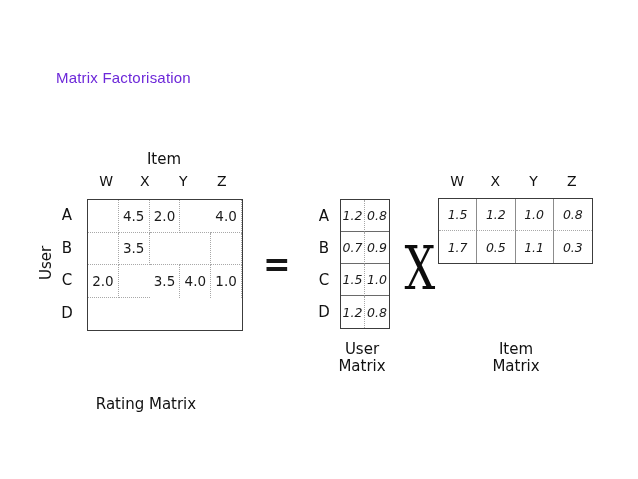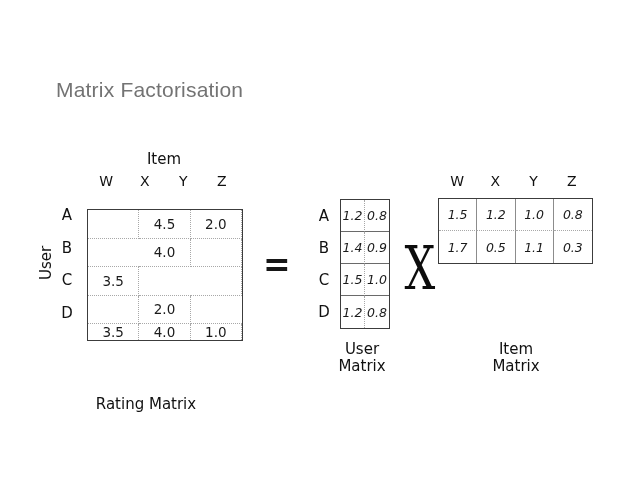--- a/index.html
+++ b/index.html
@@ -4,41 +4,41 @@
 <style>
   html,body { margin:0; padding:0; background:#fff; }
   #slide {
     position:relative; width:638px; height:479px; background:#ffffff;
     font-family:"DejaVu Sans", sans-serif; color:#1a1a1a; overflow:hidden;
   }
   .abs { position:absolute; }
 
   
   .title {
-    left:56px; top:78px; font-family:"Liberation Sans", sans-serif;
-    font-size:21px; color:#737373; letter-spacing:0.2px; font-weight:400;
+    left:56px; top:69px; font-family:"Liberation Sans", sans-serif;
+    font-size:15px; color:#6d28d9; letter-spacing:0.2px; font-weight:400;
   }
 
   
   .hdr-row { display:flex; }
   .hdr-row span { display:block; text-align:center; font-size:14px; color:#111; }
   .row-labels { display:flex; flex-direction:column; }
   .row-labels span { display:flex; align-items:center; justify-content:center; font-size:15px; color:#111; }
 
   
   .axis-top { left:87px; top:150px; width:154px; text-align:center; font-size:15px; color:#111; }
   .rating-headers { left:87px; top:173px; width:154px; }
   .rating-headers span { width:38.5px; }
   .rating-rowlabels { left:55px; top:199px; width:24px; height:130px; }
   .rating-rowlabels span { height:32.5px; }
   .axis-left { left:46px; top:263px; transform:translate(-50%,-50%) rotate(-90deg); font-size:15px; color:#111; white-space:nowrap; }
   .rgrid {
-    left:87px; top:209px; width:154px; height:130px;
+    left:87px; top:199px; width:154px; height:130px;
     border:1.5px solid #3c3c3c; display:grid; box-sizing:content-box;
-    grid-template-columns:repeat(3,1fr); grid-template-rows:repeat(4,1fr);
+    grid-template-columns:repeat(5,1fr); grid-template-rows:repeat(4,1fr);
   }
   .rgrid .cell {
     display:flex; align-items:center; justify-content:center;
     font-size:13.5px; border-right:1px dotted #a8a8a8; border-bottom:1px dotted #a8a8a8;
   }
   .rgrid .cell:nth-child(4n) { border-right:none; }
   .rgrid .cell:nth-child(n+13) { border-bottom:none; }
   .caption { font-size:15px; color:#111; text-align:center; line-height:17px; }
   .rating-caption { left:61px; top:352px; width:170px;margin-top:44px; }
 
@@ -135,21 +135,21 @@
   <div class="abs row-labels user-rowlabels">
     <span>A</span>
     <span>B</span>
     <span>C</span>
     <span>D</span>
   </div>
 
   <div class="abs ugrid">
     <div class="cell">1.2</div>
     <div class="cell">0.8</div>
-    <div class="cell">1.4</div>
+    <div class="cell">0.7</div>
     <div class="cell">0.9</div>
     <div class="cell">1.5</div>
     <div class="cell">1.0</div>
     <div class="cell">1.2</div>
     <div class="cell">0.8</div>
   </div>
 
   <div class="abs caption user-caption">
     <div>User</div>
     <div>Matrix</div>

